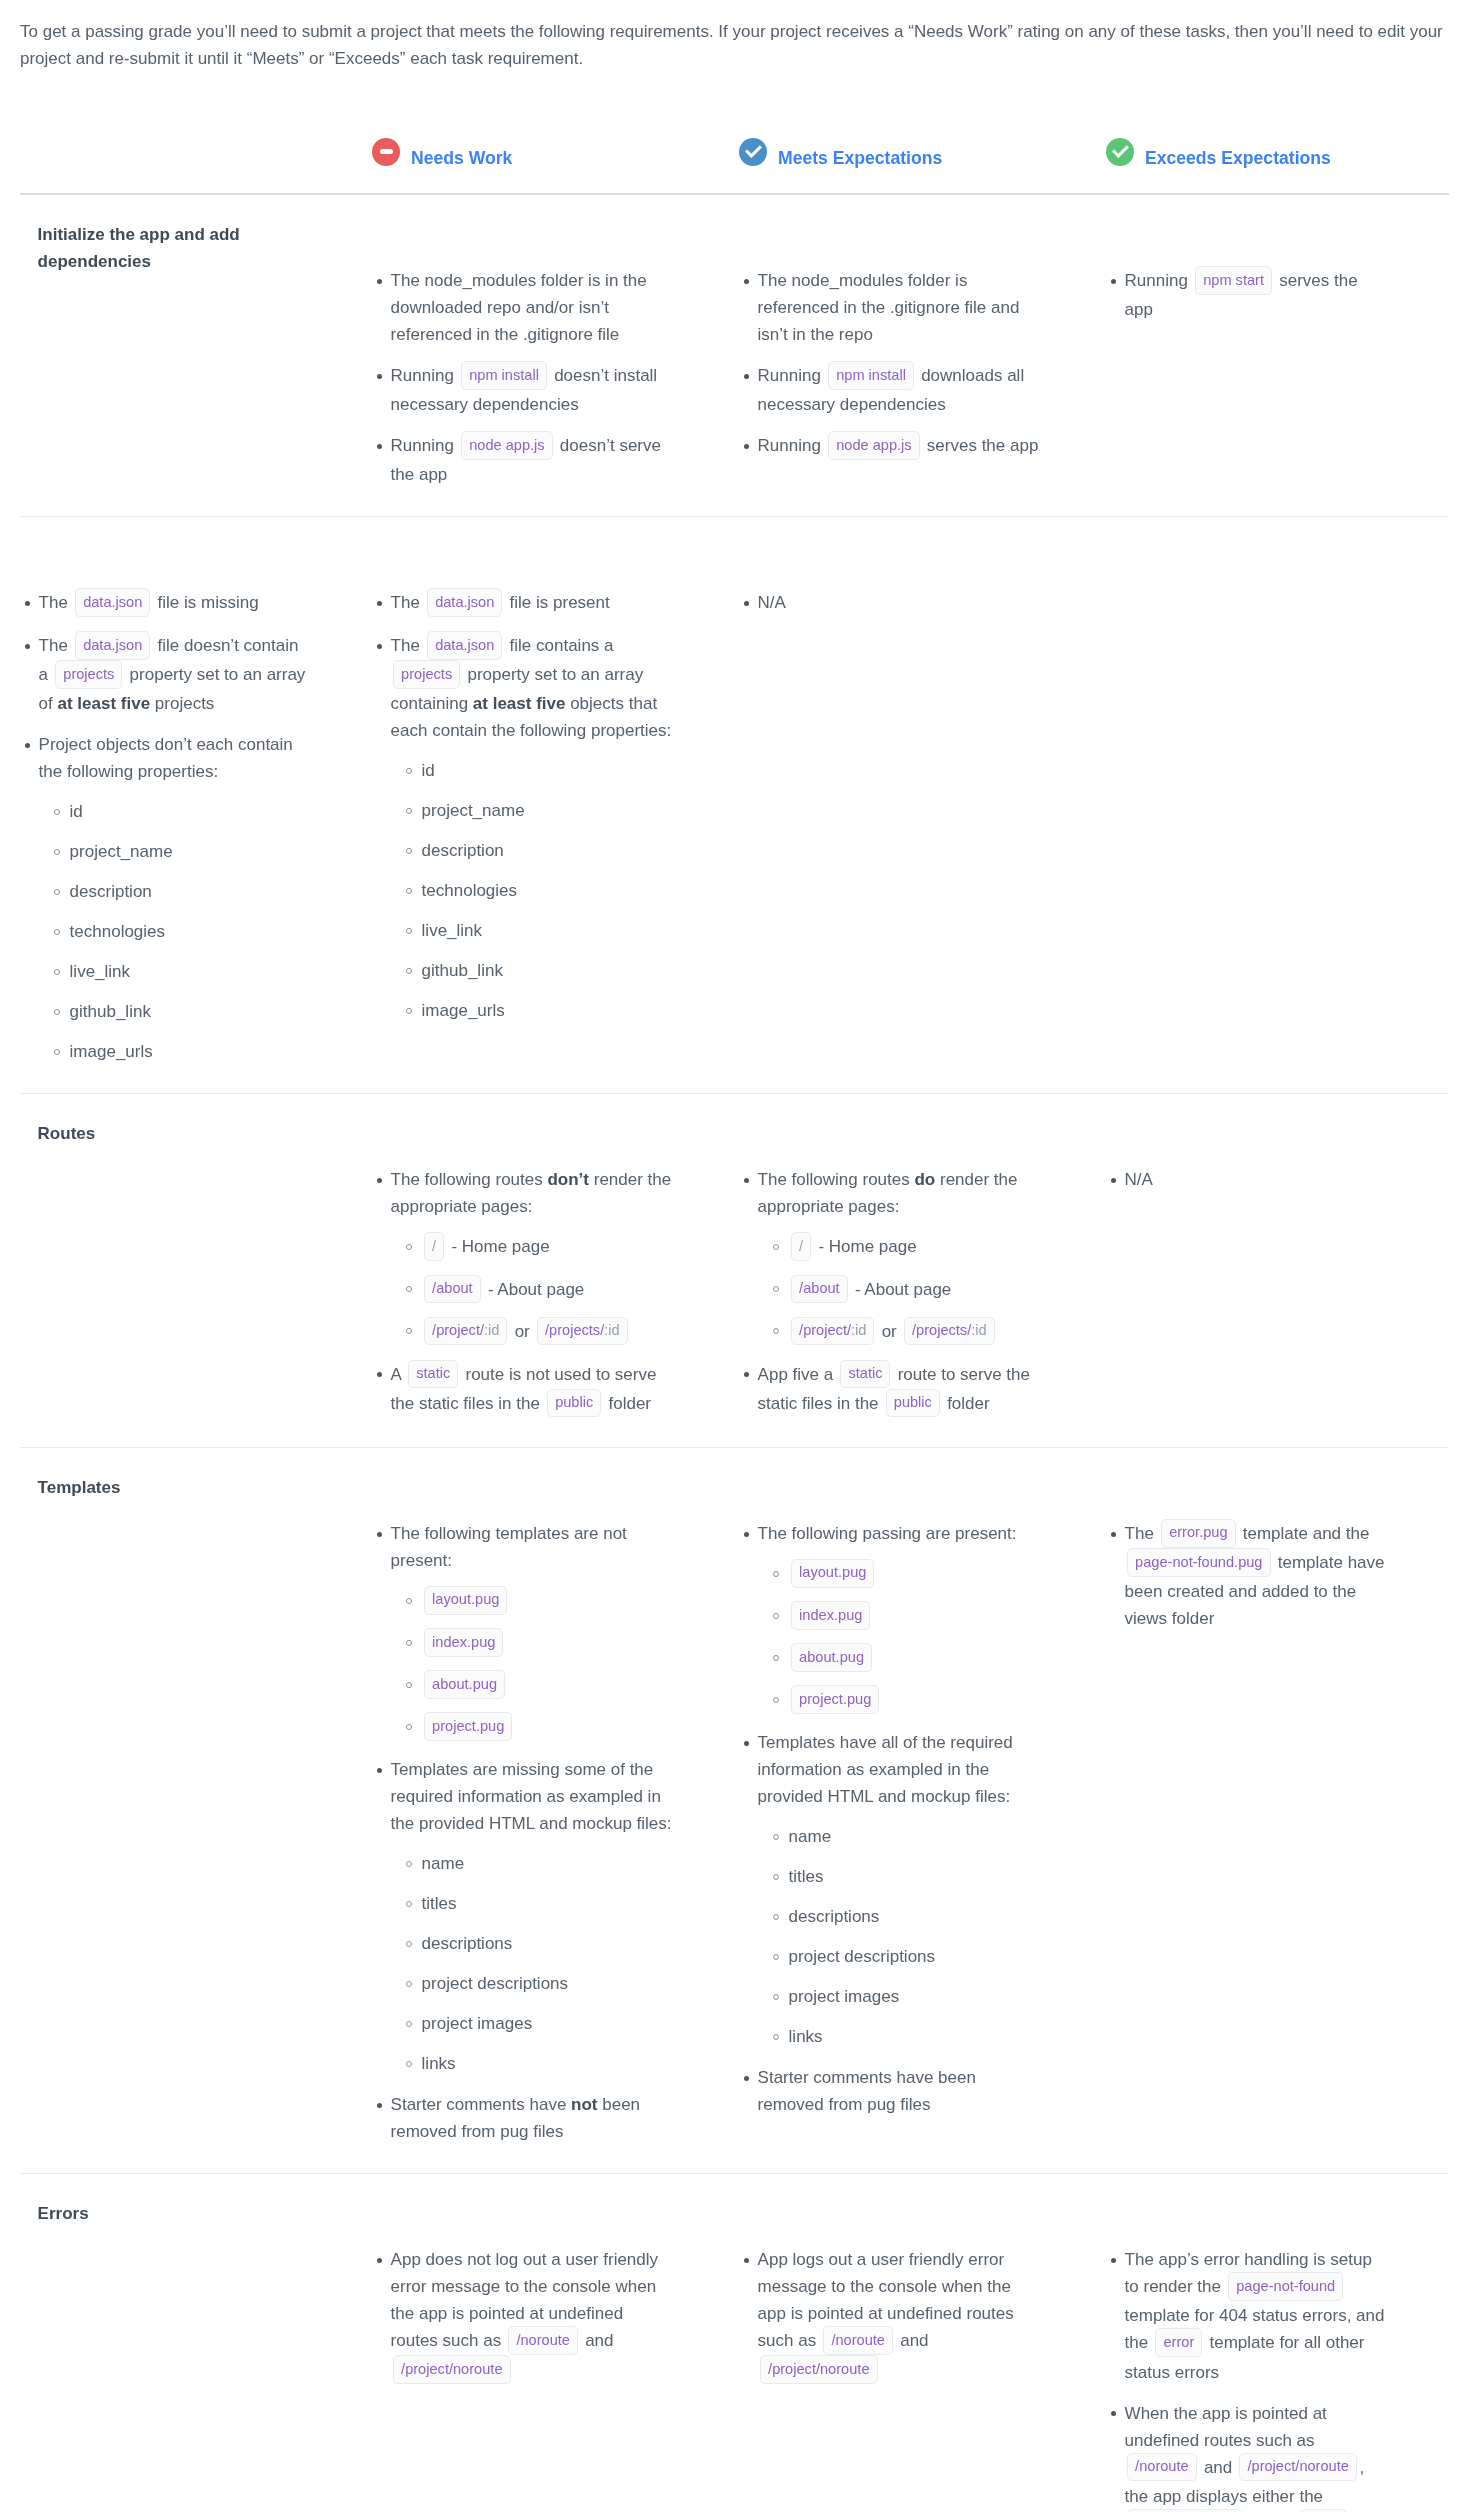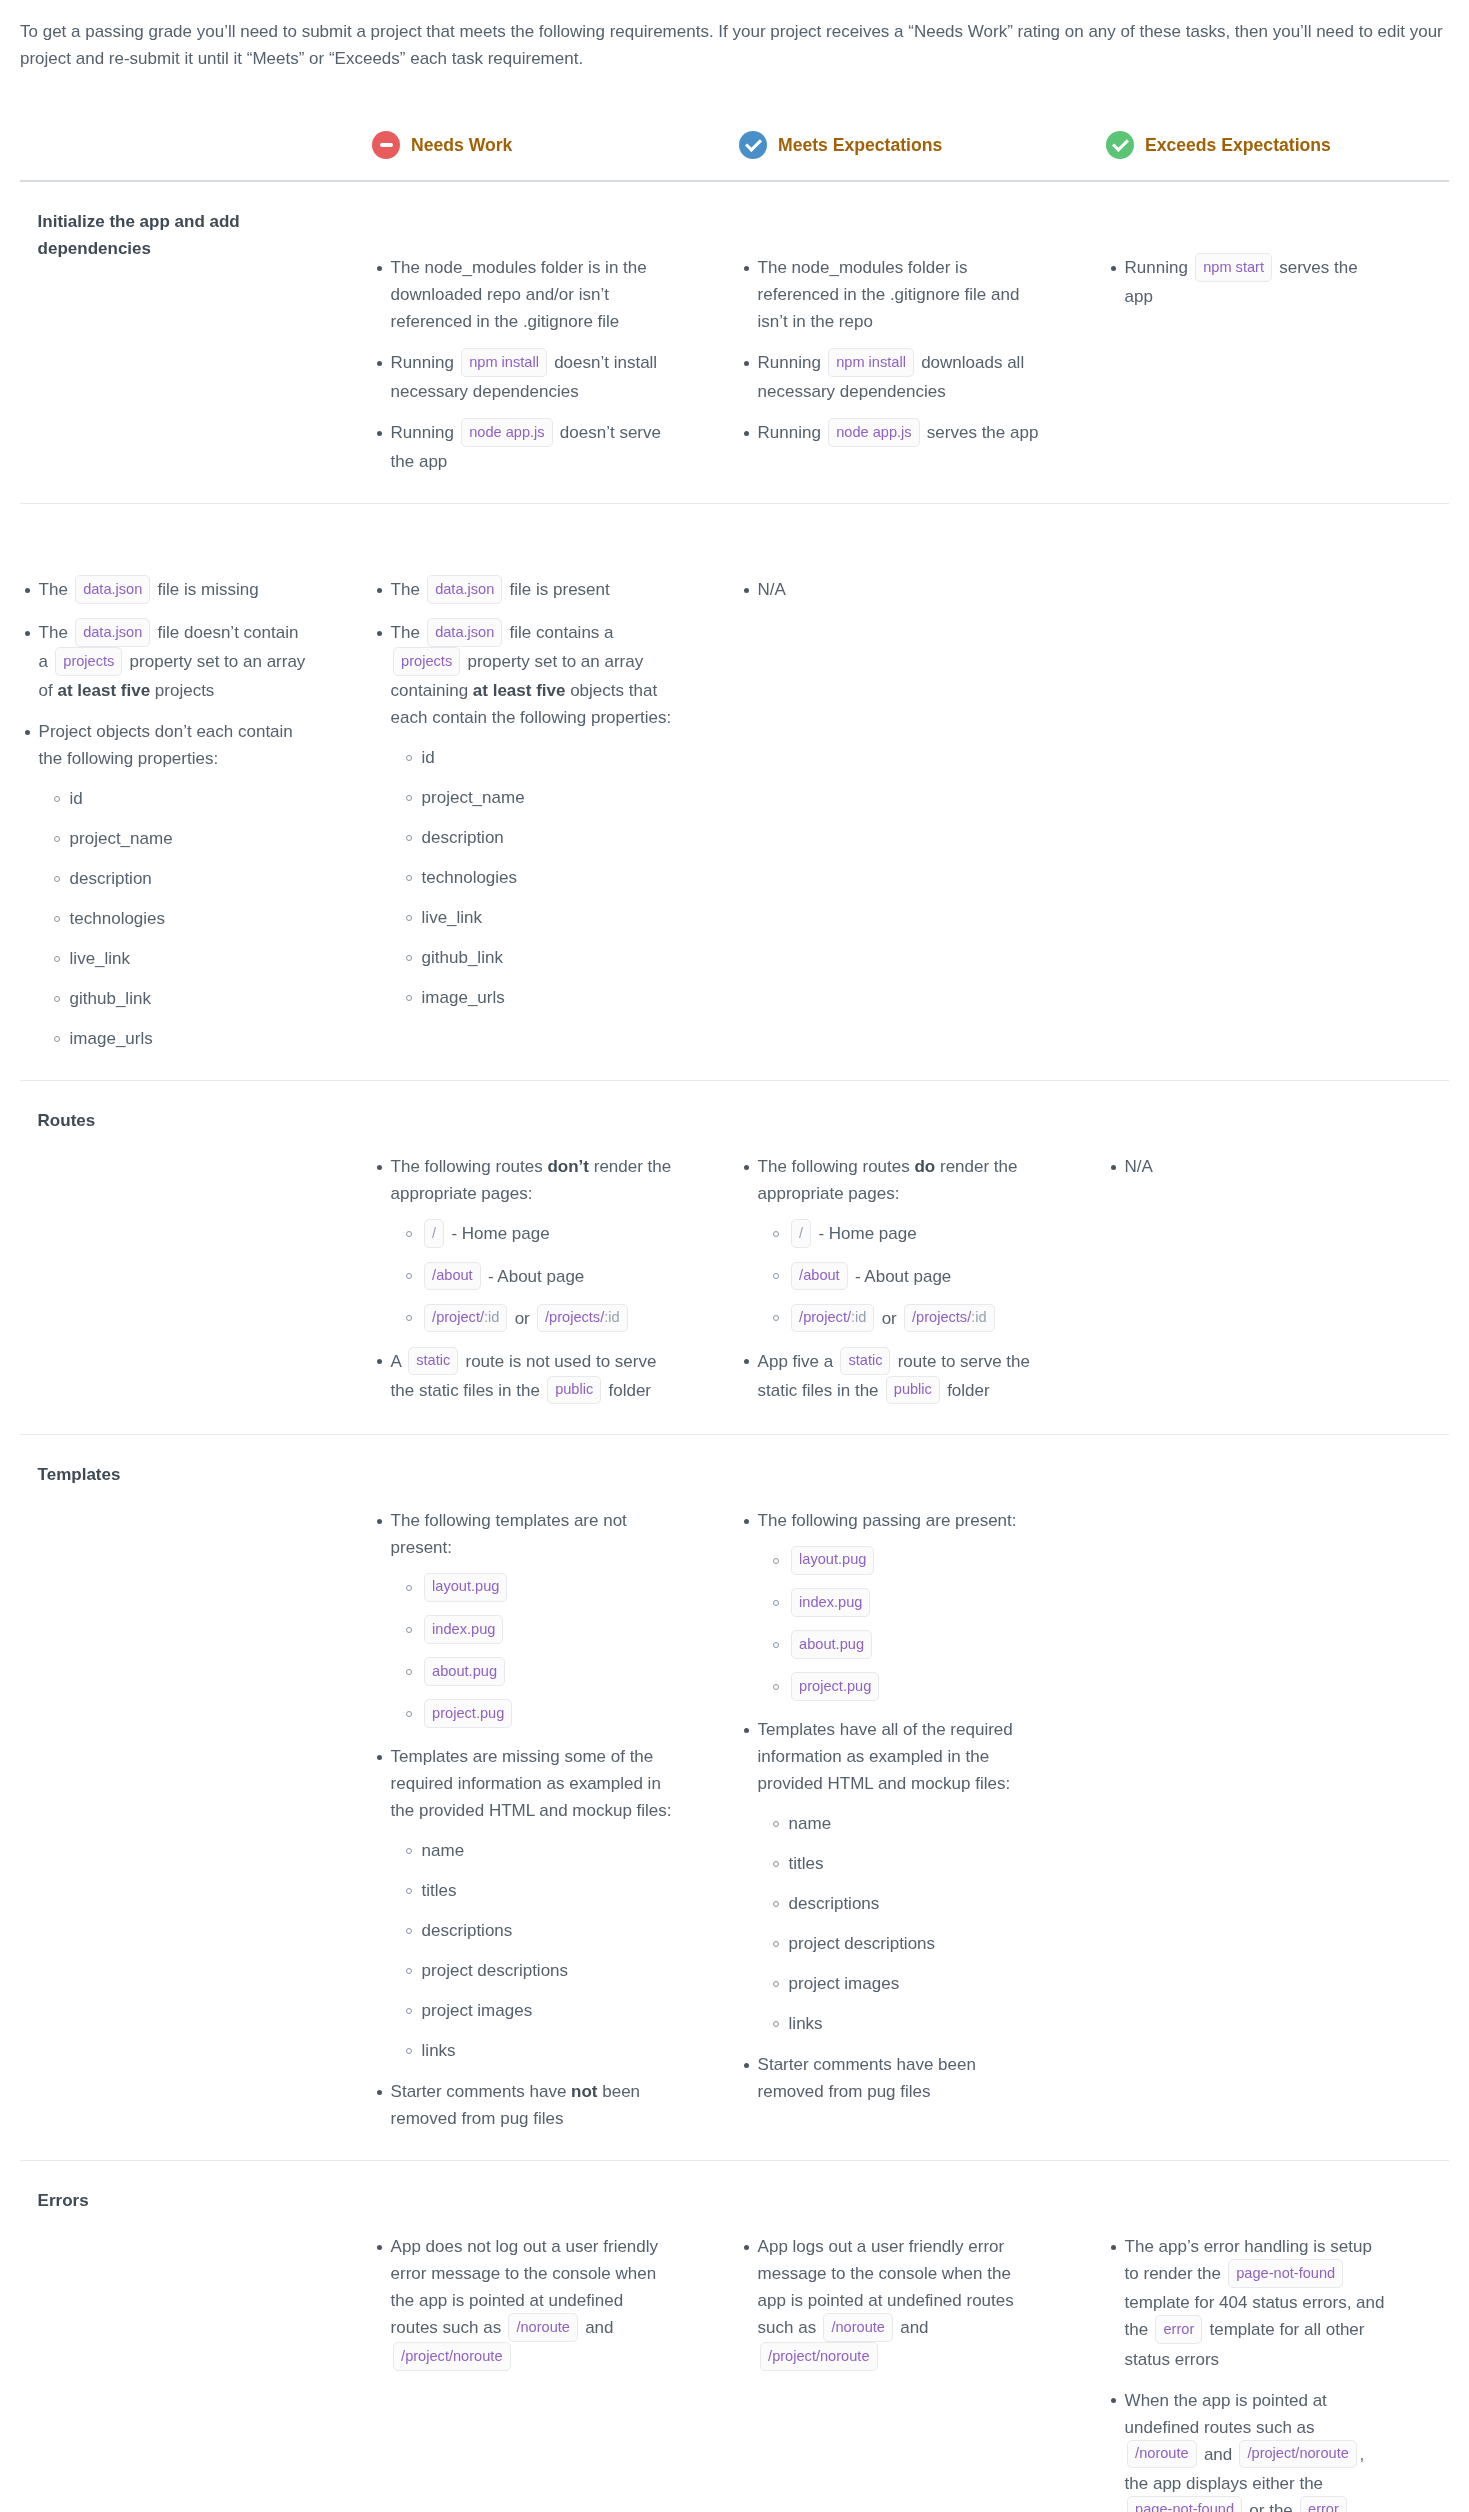--- a/index.html
+++ b/index.html
@@ -44,21 +44,21 @@
     display:flex;align-items:center;justify-content:center;
   }
   .badge.minus::after{
     content:"";display:block;width:13px;height:4.5px;border-radius:2.5px;background:#fff;
   }
   .badge.check::after{
     content:"";display:block;width:12px;height:6px;
     border-left:3px solid #fff;border-bottom:3px solid #fff;
     transform:rotate(-45deg);margin-top:-4px;
   }
-  .hlabel{font-weight:700;color:#a16207;font-size:17.6px;}
+  .hlabel{font-weight:700;color:#3b82f6;font-size:17.6px;margin-top:14px;}
   .row{
     display:grid;
     grid-template-columns:352px 367px 367px 344px;
     padding:26px 0 28px 0;
     border-bottom:1px solid var(--row-border);
   }
   .row:last-child{border-bottom:none;}
   .task{
     padding-left:17.6px;
     padding-right:60px;
@@ -241,20 +241,25 @@
                   <li class="sub"><span class="txt"><span>name</span></span></li>
                   <li class="sub"><span class="txt"><span>titles</span></span></li>
                   <li class="sub"><span class="txt"><span>descriptions</span></span></li>
                   <li class="sub"><span class="txt"><span>project descriptions</span></span></li>
                   <li class="sub"><span class="txt"><span>project images</span></span></li>
                   <li class="sub"><span class="txt"><span>links</span></span></li>
                 </ul></li>
               <li class="main"><span class="txt"><span>Starter comments have been removed from pug files</span></span></li>
             </ul>
           </div>
+          <div class="cell">
+            <ul class="list">
+              <li class="main"><span class="txt"><span>The </span><code class="chip"><span>error.pug</span></code><span> template and the </span><code class="chip"><span>page-not-found.pug</span></code><span> template have been created and added to the views folder</span></span></li>
+            </ul>
+          </div>
         </div>
         <div class="row">
           <div class="task">Errors</div>
           <div class="cell">
             <ul class="list">
               <li class="main"><span class="txt"><span>App does not log out a user friendly error message to the console when the app is pointed at undefined routes such as </span><code class="chip"><span>/noroute</span></code><span> and </span><code class="chip"><span>/project/noroute</span></code></span></li>
             </ul>
           </div>
           <div class="cell">
             <ul class="list">

